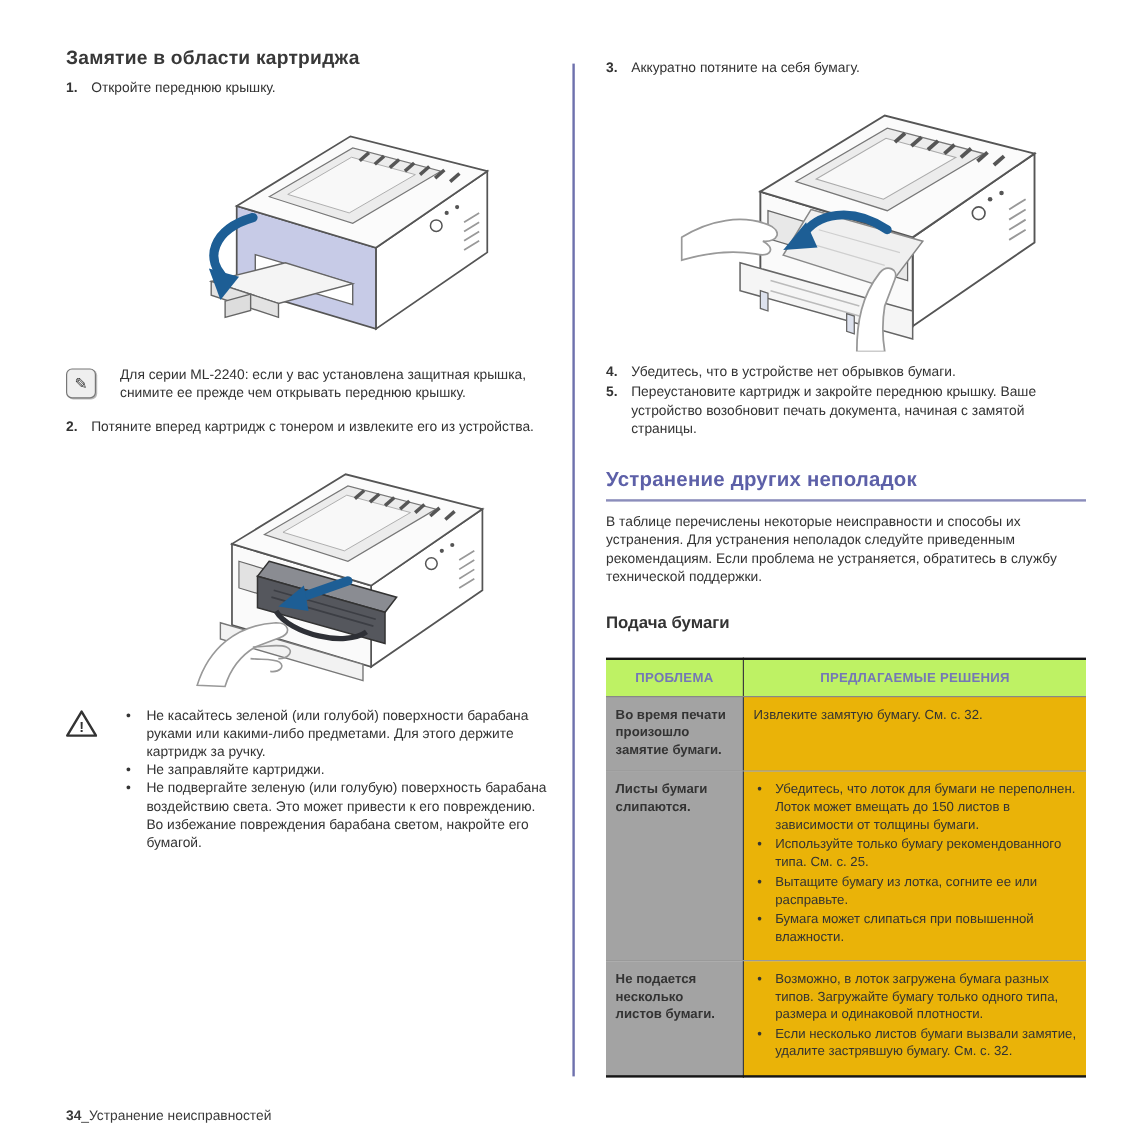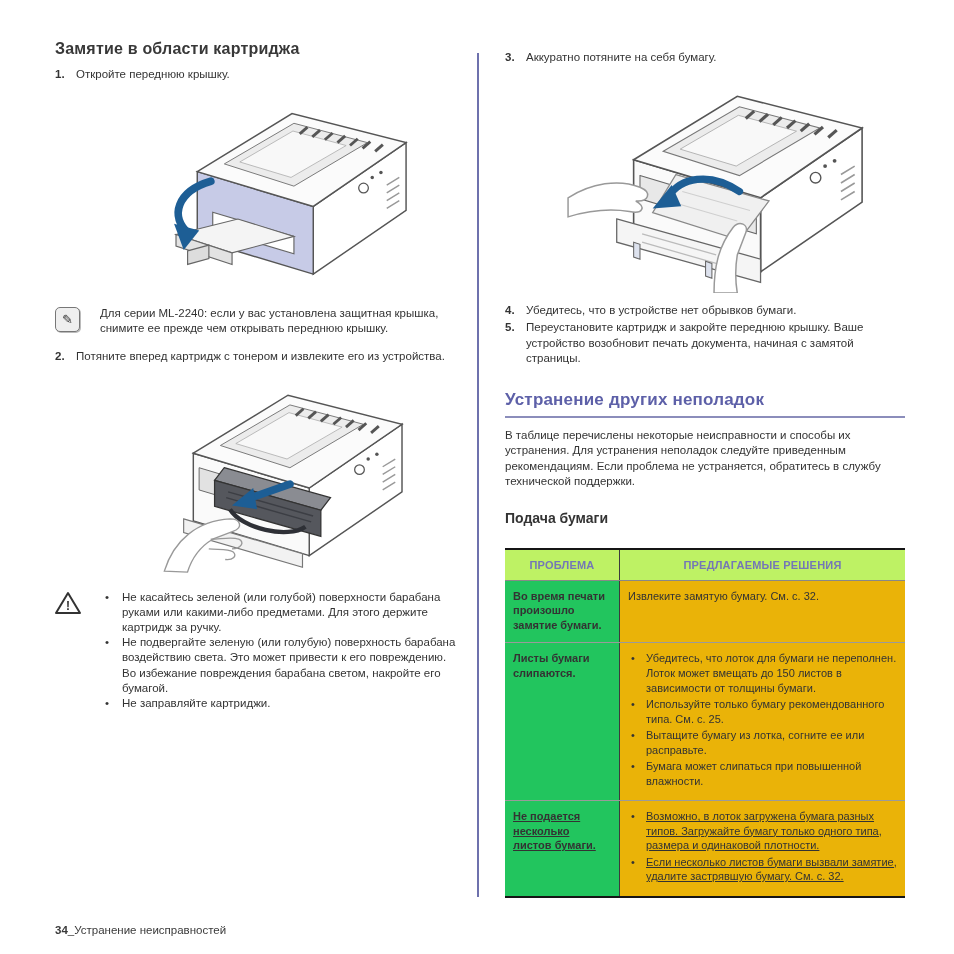--- a/index.html
+++ b/index.html
@@ -41,25 +41,25 @@
   ul.dotlist li::before { content:"\2022"; position:absolute; left:5px; top:0; }
 
   .intro { font-size:11.5px; line-height:1.35; margin:10px 0 0 0; max-width:398px; }
 
   table.trouble { width:400px; border-collapse:collapse; border-top:2px solid #151515;
     border-bottom:2px solid #151515; font-size:11px; margin-top:8px; }
   table.trouble th { background:#bef264; color:#7477b6; font-weight:bold; text-align:center;
     padding:9px 4px; border-bottom:1px solid #888; letter-spacing:0.2px; }
   th.col-problem, td.cell-problem { border-right:1.5px solid #3c3c3c; }
   th.col-problem { width:106px; }
-  td.cell-problem { background:#22c55e; font-weight:bold; vertical-align:top;
+  td.cell-problem { background:#a3a3a3; font-weight:bold; vertical-align:top;
     padding:8px 8px 10px 8px; line-height:1.32; border-bottom:1px solid #9a9a9a; }
   td.cell-solution { vertical-align:top; padding:8px 6px 10px 8px; line-height:1.32;
     border-bottom:1px solid #9a9a9a; background:#eab308; }
-  table.trouble tr:last-child td { border-bottom:none;text-decoration:underline; }
+  table.trouble tr:last-child td { border-bottom:none; }
   td.cell-solution ul.dotlist { font-size:11px; }
   td.cell-solution ul.dotlist li { padding-left:18px; margin-bottom:2px; }
   td.cell-solution ul.dotlist li::before { left:3px; }
 
   .footer { position:absolute; left:55px; top:924px; font-size:11.5px; color:#3a3a3a; }
   .footer .pg { font-weight:bold; }
 </style>
 </head>
 <body>
 
@@ -158,22 +158,22 @@
   <div class="callout">
     <div class="icon-cell">
       <svg width="26" height="24" viewBox="0 0 26 24">
         <polygon points="13,2 25,22 1,22" fill="#ffffff" stroke="#333" stroke-width="2" stroke-linejoin="round"></polygon>
         <text x="13" y="19" text-anchor="middle" font-size="12" font-weight="bold" fill="#333">!</text>
       </svg>
     </div>
     <div class="body">
       <ul class="dotlist">
         <li>Не касайтесь зеленой (или голубой) поверхности барабана руками или какими-либо предметами. Для этого держите картридж за ручку.</li>
+        <li>Не заправляйте картриджи.</li>
         <li>Не подвергайте зеленую (или голубую) поверхность барабана воздействию света. Это может привести к его повреждению. Во избежание повреждения барабана светом, накройте его бумагой.</li>
-        <li>Не заправляйте картриджи.</li>
       </ul>
     </div>
   </div>
 </div>
 
 <div class="col-right">
 
   <div class="step">
     <span class="num">3.</span>
     <span class="txt">Аккуратно потяните на себя бумагу.</span>

